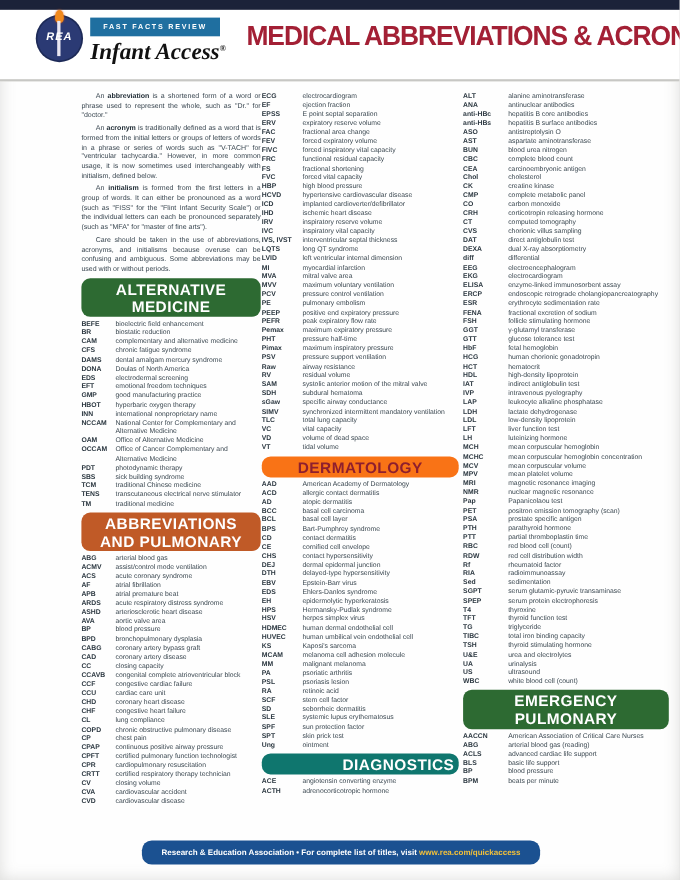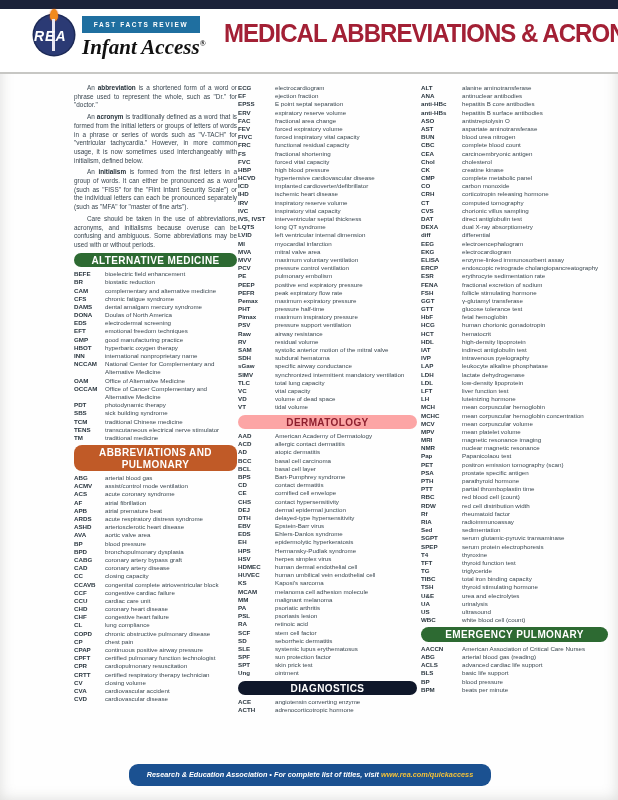--- a/index.html
+++ b/index.html
@@ -6,49 +6,49 @@
   .page{position:relative;width:618px;height:800px;background:#fefefe;margin:0 auto;
         font-family:"Liberation Sans",sans-serif;overflow:hidden;
         box-shadow:inset 0 0 14px rgba(120,120,110,.25);}
   .topstrip{position:absolute;top:0;left:0;right:0;height:9px;background:#1b2239;}
   .header{position:absolute;top:9px;left:0;right:0;height:63px;background:#fff;border-bottom:2px solid #c7c7c4;}
   .logo{position:absolute;left:34px;top:6px;width:40px;height:40px;background:#2b3a74;border-radius:50%;
         box-shadow:0 0 0 1.5px #1d2a57;}
   .logo .flame{position:absolute;left:16px;top:-6px;width:8px;height:12px;background:#f18a1d;
         border-radius:50% 50% 50% 50%/62% 62% 38% 38%;box-shadow:0 0 2px #d9540f;}
   .logo .stick{position:absolute;left:18px;top:4px;width:3px;height:32px;background:#e9e6f2;}
-  .logo .rea{position:absolute;left:0;top:13px;width:40px;text-align:left;color:#fff;
-        font-weight:bold;font-size:14px;font-style:italic;letter-spacing:1px;}
+  .logo .rea{position:absolute;left:0;top:13px;width:40px;text-align:center;color:#fff;
+        font-weight:bold;font-size:10px;font-style:italic;letter-spacing:1px;}
   .badge{position:absolute;left:82px;top:7px;width:118px;height:17px;background:#1f6fa0;
         color:#fff;font-size:6.5px;font-weight:bold;letter-spacing:1.6px;text-align:center;line-height:17px;}
   .brand{position:absolute;left:82px;top:26px;font-family:"Liberation Serif",serif;font-style:italic;
         font-weight:bold;font-size:21px;color:#111;}
   .brand sup{font-size:8px;}
   .title{position:absolute;right:10px;top:10px;width:400px;text-align:right;color:#a32035;
         font-weight:800;font-size:25px;letter-spacing:-1px;transform:scaleX(.96);transform-origin:right;
         white-space:nowrap;}
   .col{position:absolute;top:84px;font-size:6.2px;line-height:1.32;color:#3a4750;}
   #col0{left:74px;width:163px;}
   #col1{left:238px;width:179px;}
   #col2{left:421px;width:187px;}
   p.intro{margin:0 0 3px;text-align:justify;text-indent:13px;font-size:6.4px;line-height:1.36;color:#394650;}
   p.intro b{color:#232f38;}
   .row{display:flex;align-items:flex-start;}
   .ab{flex:0 0 29px;font-weight:bold;color:#2b3740;padding-right:2px;}
   #col1 .ab{flex-basis:35px;}
   #col2 .ab{flex-basis:39px;}
   .df{flex:1 1 auto;}
   .pill{margin:3px 0 3px;padding:2px 4px 1px;border-radius:8px;text-align:center;font-weight:bold;
-        font-size:10px;letter-spacing:.4px;color:#fff;line-height:1.15;}
+        font-size:14px;letter-spacing:.4px;color:#fff;line-height:1.15;}
   .pill.green{background:#2d6a32;}
   .pill.orange{background:#c05a27;}
-  .pill.gold{background:#fca5a5;color:#8e1f2e;}
-  .pill.navy{background:#0f172a;}
+  .pill.gold{background:#f97316;color:#8e1f2e;}
+  .pill.navy{background:#0f766e;text-align:right;}
   .footer{position:absolute;left:129px;top:764px;width:362px;height:22px;background:#1b5191;
-        border-radius:9px;color:#fff;font-size:7.3px;font-weight:bold;font-style:italic;
+        border-radius:9px;color:#fff;font-size:7.3px;font-weight:bold;
         text-align:center;line-height:22px;}
   .footer .url{color:#f2c03a;}
 </style>
 </head>
 <body>
 
 <div class="page">
   <div class="topstrip"></div>
 
   <div class="header">

